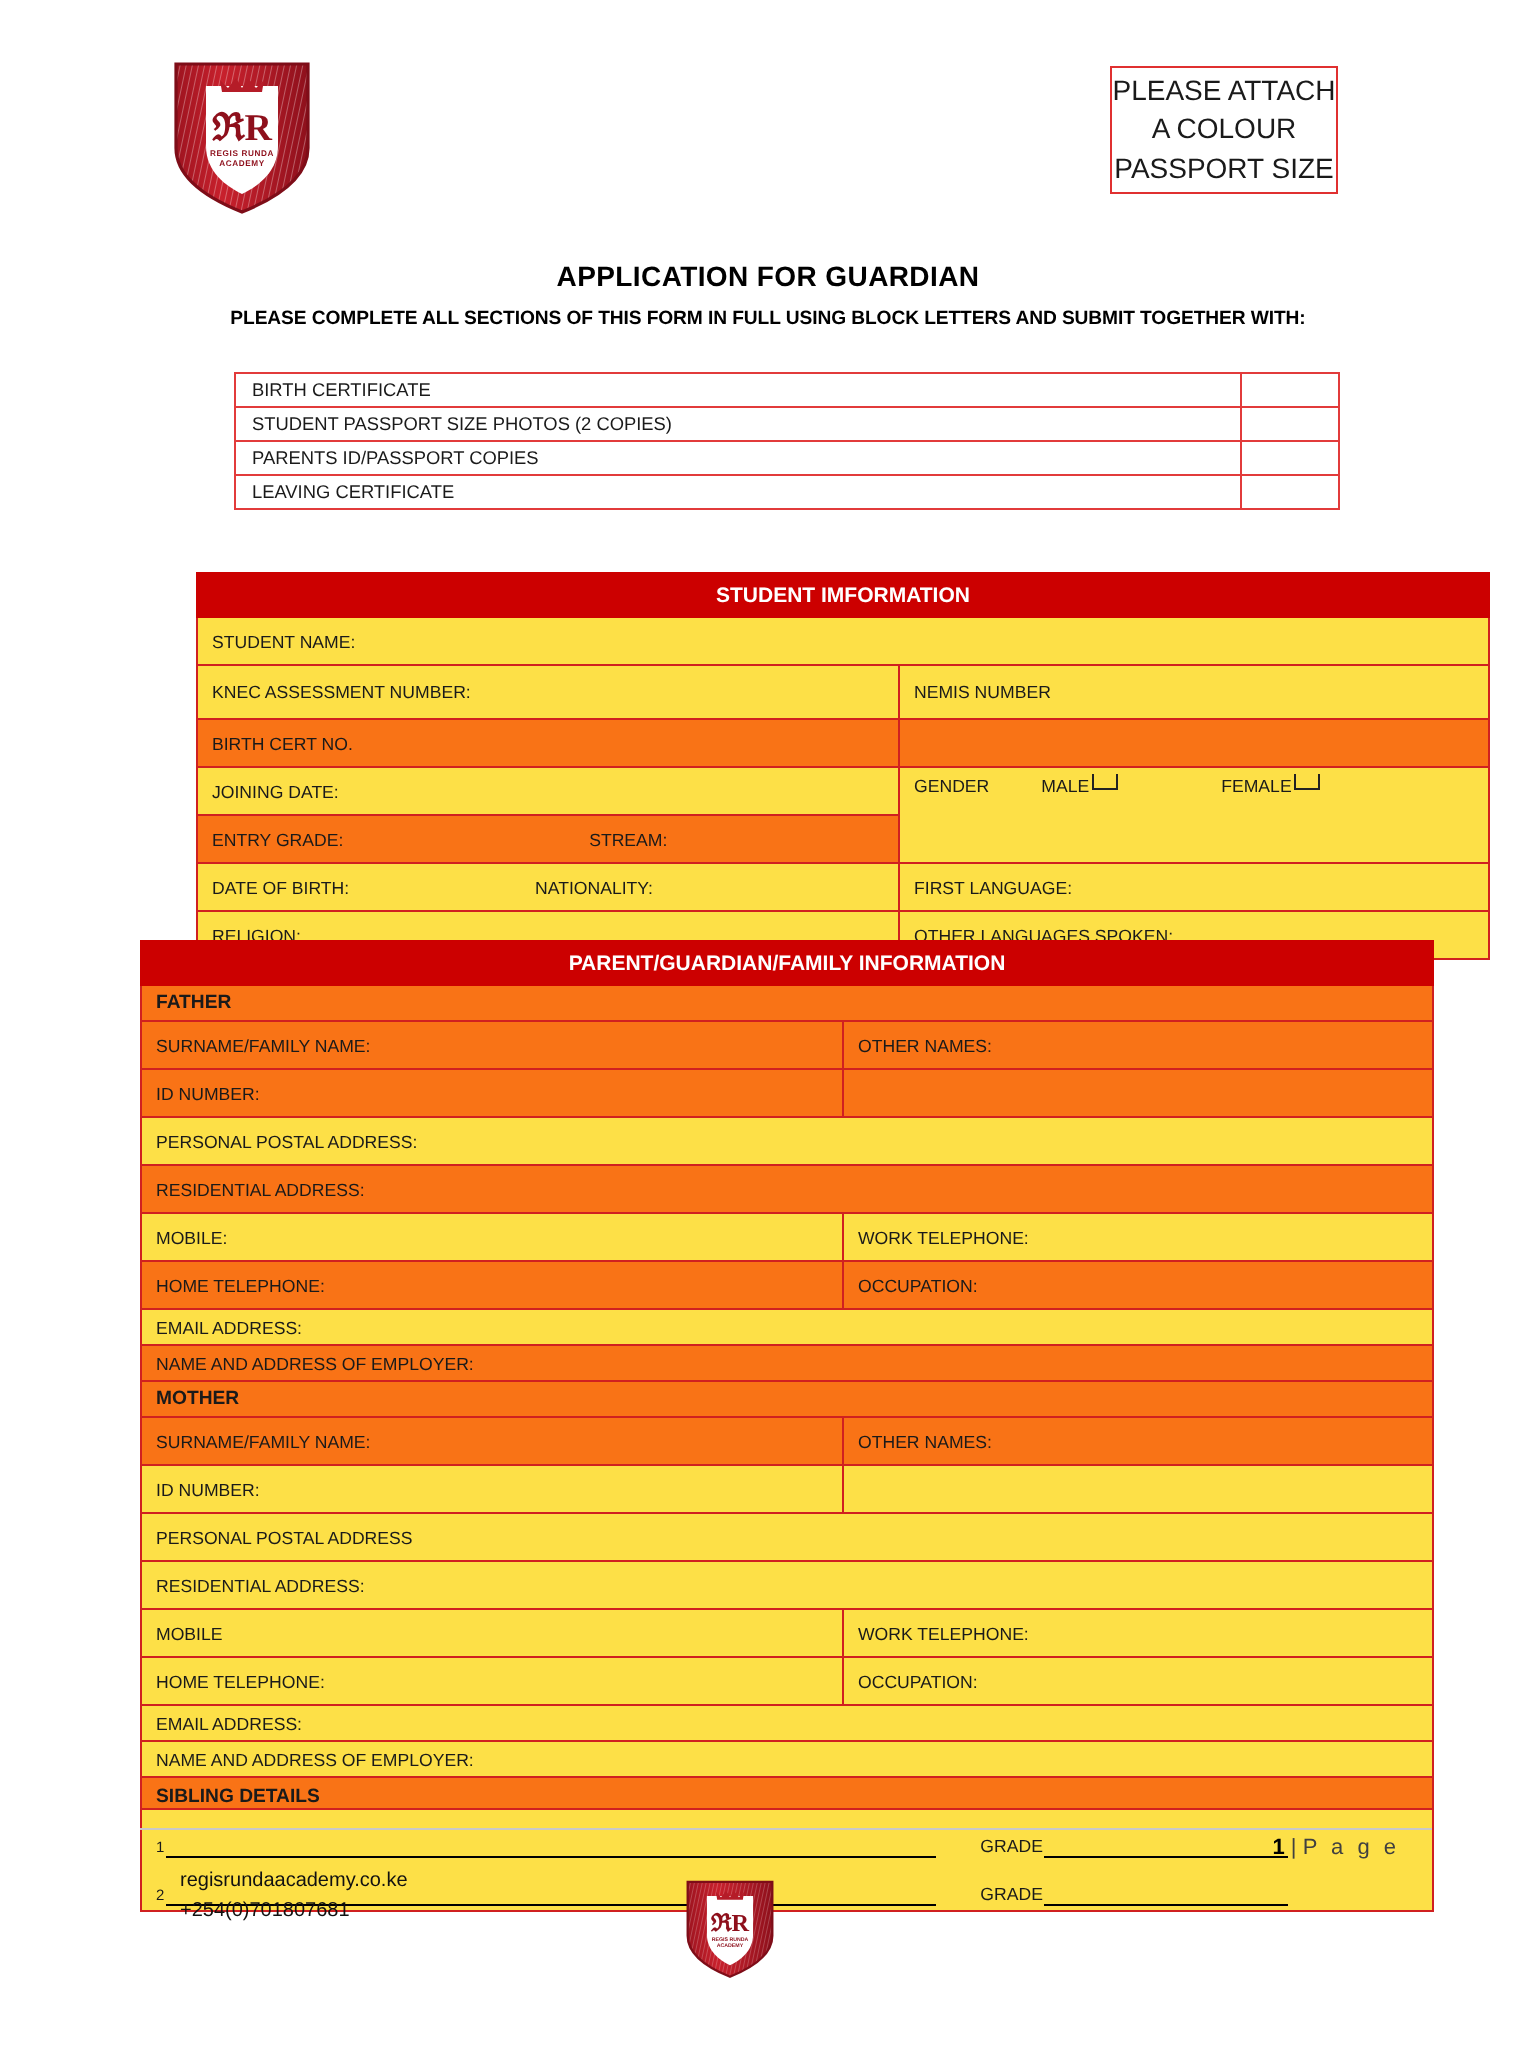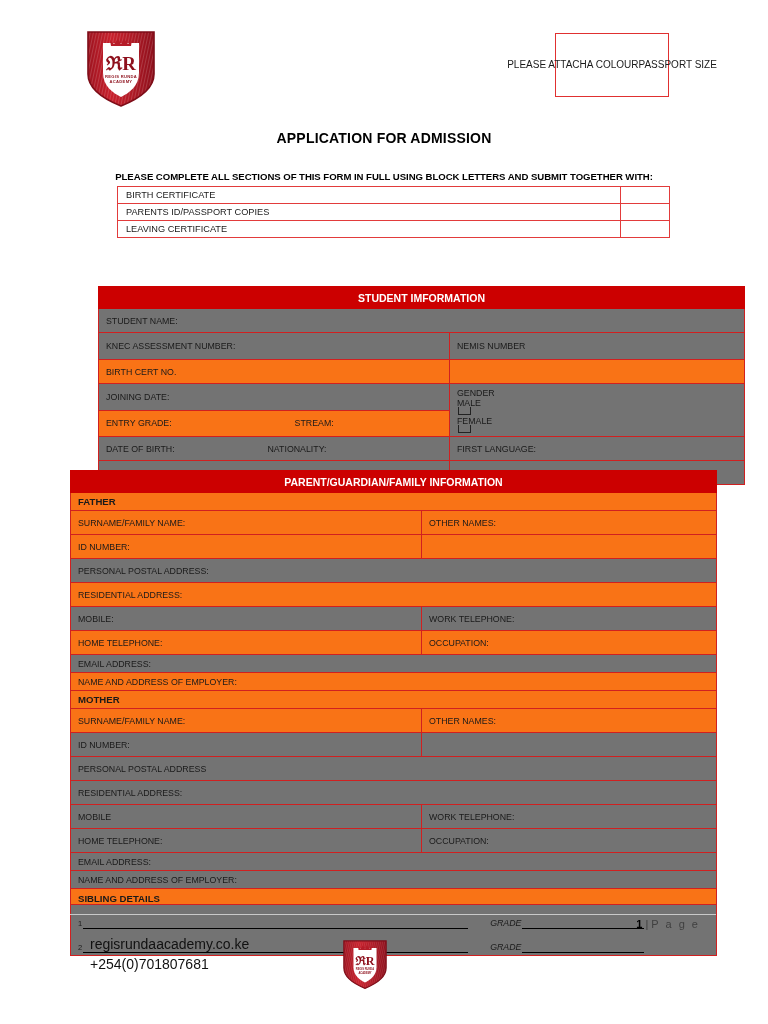--- a/index.html
+++ b/index.html
@@ -32,25 +32,25 @@
     height: 84px;
   }
   .attach-box {
     position: absolute;
     left: 555px;
     top: 33px;
     width: 112px;
     height: 62px;
     border: 1px solid #e03030;
     display: flex;
-    flex-direction: row;
+    flex-direction: column;
     align-items: center;
     justify-content: center;
     line-height: 1.38;
-    font-size: 10px;
+    font-size: 14px;
     color: #1a1a1a;
   }
   .attach-box span { display: block; white-space: nowrap; }
 
   .doc-title {
     position: absolute;
     left: 0;
     top: 130px;
     width: 768px;
     text-align: center;
@@ -60,21 +60,20 @@
   }
   .doc-sub {
     position: absolute;
     left: 0;
     top: 154px;
     width: 768px;
     text-align: center;
     font-size: 9.6px;
     font-weight: bold;
     letter-spacing: -0.05px;
-    margin-top: 17px;
   }
 
   
   .checklist {
     position: absolute;
     left: 117px;
     top: 186px;
     width: 553px;
     border-collapse: collapse;
     table-layout: fixed;
@@ -97,42 +96,42 @@
     width: 646px;
     left: 70px;
   }
   .ftable td {
     border: 1px solid #d02020;
     font-size: 8.8px;
     color: #1a1a1a;
     padding: 2px 0 2px 7px;
     height: 13px;
     vertical-align: middle;
-    background: #737373;
+    background: #fde047;
   }
   .ftable td.shade { background: #f97316; }
   .ftable td.band {
     background: #cc0000;
     color: #ffffff;
     text-align: center;
     font-weight: bold;
     font-size: 10.5px;
     height: 15px;
     padding: 3px 0;
     border-color: #cc0000;
   }
   .ftable td.bold { font-weight: bold; font-size: 9.6px; }
   .ftable td.tall { height: 19px; }
   .ftable td.xtall { height: 22px; }
 
   .inline-gap { display: inline-block; width: 118px; }
   .inline-gap-sm { display: inline-block; width: 88px; }
 
   
-  .gender-line { display: flex; align-items: flex-start; gap: 0; flex-direction: column; }
+  .gender-line { display: flex; align-items: flex-start; gap: 0; }
   .g-lab { margin-right: 26px; }
   .chk {
     display: inline-block;
     width: 11px;
     height: 7px;
     border: 1px solid #222;
     border-top: none;
     vertical-align: top;
     position: relative;
     top: -1px;
@@ -144,21 +143,21 @@
   .sib-inner {
     display: flex;
     align-items: flex-end;
     font-size: 8.8px;
     height: 18px;
   }
   .sib-num { font-size: 7.5px; padding-bottom: 1px; }
   .rule { border-bottom: 1px solid #000; height: 12px; }
   .rule.name { width: 385px; margin-left: 1px; }
   .rule.grade { width: 122px; margin-left: 1px; }
-  .sib-grade-lab { margin-left: 22px; padding-bottom: 1px; font-style: italic; }
+  .sib-grade-lab { margin-left: 22px; padding-bottom: 1px; }
 
   
   .foot-rule {
     position: absolute;
     left: 70px;
     top: 914px;
     width: 646px;
     border-top: 1px solid #c9c9c9;
   }
   .pagenum {
@@ -167,21 +166,21 @@
     top: 918px;
     font-size: 11px;
     color: #404040;
   }
   .pagenum b { color: #000; font-weight: bold; }
   .pagenum .pw { letter-spacing: 2px; }
   .foot-contact {
     position: absolute;
     left: 90px;
     top: 934px;
-    font-size: 14px;
+    font-size: 10px;
     line-height: 1.45;
     color: #111;
   }
   .logo-foot {
     position: absolute;
     left: 340px;
     top: 936px;
     width: 50px;
     height: 56px;
   }
@@ -215,27 +214,31 @@
       <text x="39" y="57" font-family="'Liberation Sans',sans-serif" font-size="4.1" font-weight="bold" fill="#8e101c" text-anchor="middle" letter-spacing="0.3">ACADEMY</text>
     </svg>
   </div>
 
   <div class="attach-box">
     <span>PLEASE ATTACH</span>
     <span>A COLOUR</span>
     <span>PASSPORT SIZE</span>
   </div>
 
-  <div class="doc-title">APPLICATION FOR ADMISSION</div>
+  <div class="doc-title">APPLICATION FOR GUARDIAN</div>
   <div class="doc-sub">PLEASE COMPLETE ALL SECTIONS OF THIS FORM IN FULL USING BLOCK LETTERS AND SUBMIT TOGETHER WITH:</div>
 
   <table class="checklist">
     <tbody>
       <tr>
         <td>BIRTH CERTIFICATE</td>
+        <td class="tick"></td>
+      </tr>
+      <tr>
+        <td>STUDENT PASSPORT SIZE PHOTOS (2 COPIES)</td>
         <td class="tick"></td>
       </tr>
       <tr>
         <td>PARENTS ID/PASSPORT COPIES</td>
         <td class="tick"></td>
       </tr>
       <tr>
         <td>LEAVING CERTIFICATE</td>
         <td class="tick"></td>
       </tr>

